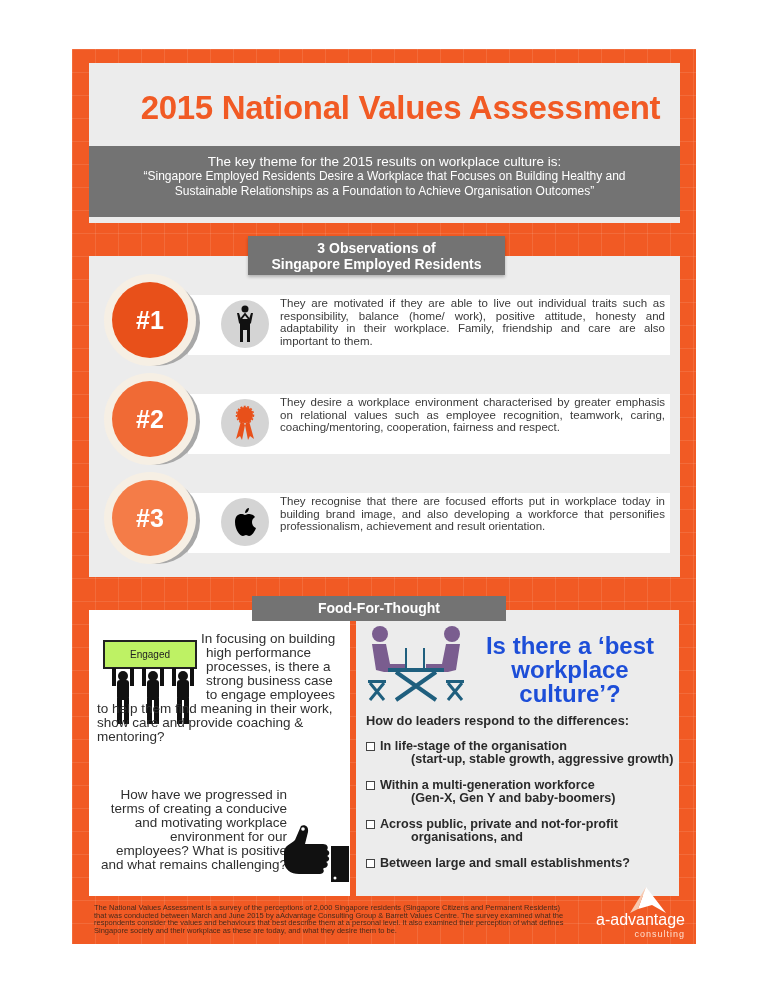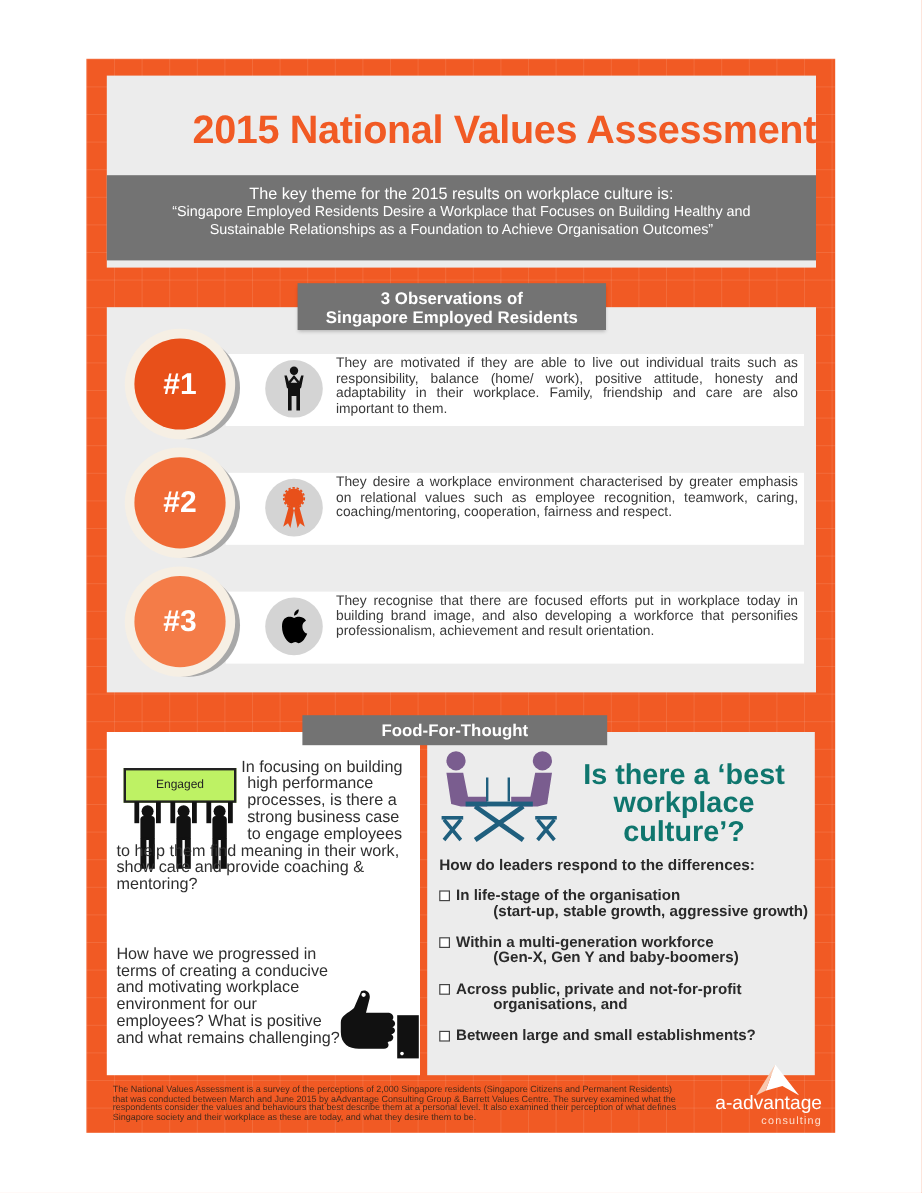--- a/index.html
+++ b/index.html
@@ -10,21 +10,21 @@
     position: absolute; left: 72px; top: 49px; width: 624px; height: 895px;
     background-color: #f15a24;
     background-image:
       linear-gradient(rgba(255,255,255,0.10) 1px, transparent 1px),
       linear-gradient(90deg, rgba(255,255,255,0.10) 1px, transparent 1px);
     background-size: 23px 23px;
   }
 
   
   .title-panel { position: absolute; left: 17px; top: 14px; width: 591px; height: 160px; background: #ececec; }
-  .main-title { position: absolute; left: 0; top: 26px; width: 100%; text-align: right;
+  .main-title { position: absolute; left: 16px; top: 26px; width: 100%; text-align: center;
     color: #f15a24; font-weight: bold; font-size: 33px; letter-spacing: -0.3px; }
   .theme-box { position: absolute; left: 0; top: 83px; width: 100%; height: 71px; background: #737373;
     color: #ffffff; text-align: center; }
   .theme-intro { font-size: 13.5px; margin-top: 8px; }
   .theme-quote { font-size: 12px; line-height: 15px; margin-top: 0; padding: 0 42px; }
 
   
   .obs-panel { position: absolute; left: 17px; top: 207px; width: 591px; height: 321px; background: #ececec; }
   .obs-header { position: absolute; left: 176px; top: 187px; width: 257px; height: 39px; background: #737373;
     color: #ffffff; font-weight: bold; font-size: 14px; text-align: center; line-height: 16px; padding-top: 4px;
@@ -50,21 +50,21 @@
   .engaged-sign { position: absolute; left: 14px; top: 30px; width: 94px; height: 29px; border: 2px solid #222;
     background: #bef264; font-size: 10px; text-align: center; line-height: 25px; color: #222; }
   .engaged-people { position: absolute; left: 20px; top: 58px; }
   .fft-left-text1 { position: absolute; left: 8px; top: 22px; width: 252px; font-size: 13.5px; line-height: 14px; color: #2f2f2f; }
   .fft-left-text1 .indent { display: block; padding-left: 109px; }
   .fft-left-text2 { position: absolute; left: 8px; top: 178px; width: 250px; font-size: 13.5px; line-height: 14px; color: #2f2f2f; }
   .thumb-icon { position: absolute; left: 190px; top: 214px; }
 
   .workplace-icon { position: absolute; left: 10px; top: 14px; }
   .best-q { position: absolute; left: 114px; top: 24px; width: 200px; text-align: center; font-weight: bold;
-    font-size: 24px; line-height: 24px; color: #0f766e; }
+    font-size: 24px; line-height: 24px; color: #1d4ed8; }
   .leaders-q { position: absolute; left: 10px; top: 103px; font-weight: bold; font-size: 12.8px; color: #2a2a2a; }
   .diff-list { position: absolute; left: 10px; top: 130px; width: 312px; list-style: none; }
   .diff-item { font-weight: bold; font-size: 12.6px; line-height: 13px; color: #2a2a2a; margin-bottom: 13px;
     position: relative; padding-left: 14px; }
   .diff-box { position: absolute; left: 0; top: 2px; width: 9px; height: 9px; border: 1px solid #444; background: #fff; }
   .diff-sub { display: block; padding-left: 6px; margin-left: 25px; }
 
   .logo-mark { position: absolute; left: 554px; top: 838px; }
   .logo-name { position: absolute; left: 523px; top: 862px; width: 90px; text-align: right; color: #ffffff; font-size: 16px; }
   .logo-sub { position: absolute; left: 523px; top: 880px; width: 90px; text-align: right; color: #fde0d0; font-size: 9px; letter-spacing: 1px; }
@@ -165,21 +165,21 @@
     </svg>
     <div class="fft-left-text1">
       <span class="indent" style="padding-left:104px;">In focusing on building</span>
       <span class="indent">high performance</span>
       <span class="indent">processes, is there a</span>
       <span class="indent">strong business case</span>
       <span class="indent">to engage employees</span>
       <span style="display:block;">to help them find meaning in their work, show care and provide coaching &amp; mentoring?</span>
     </div>
     <div class="fft-left-text2">
-      <span style="display:block; width:190px;">How have we progressed in terms of creating a conducive and motivating workplace environment for our employees? What is positive and what remains challenging?</span>
+      <span style="display:block; width:190px;text-align:right;">How have we progressed in terms of creating a conducive and motivating workplace environment for our employees? What is positive and what remains challenging?</span>
     </div>
     <svg class="thumb-icon" width="72" height="60" viewBox="0 0 72 60">
       <path d="M22 2 C26 0 30 3 29 8 L26 20 L44 20 C48 20 50 23 48 26 C51 27 51 31 48 32 C51 33 51 37 47 38 C50 39 49 44 45 44 L44 45 C46 47 44 50 41 50 L20 50 C12 50 5 46 5 36 L5 28 C5 22 12 20 16 16 Z" fill="#111"></path>
       <rect x="52" y="22" width="18" height="36" fill="#111"></rect>
       <circle cx="56" cy="54" r="1.5" fill="#fff"></circle>
       <circle cx="24" cy="5" r="1.8" fill="#fff"></circle>
     </svg>
   </div>
 
   <div class="fft-right">

